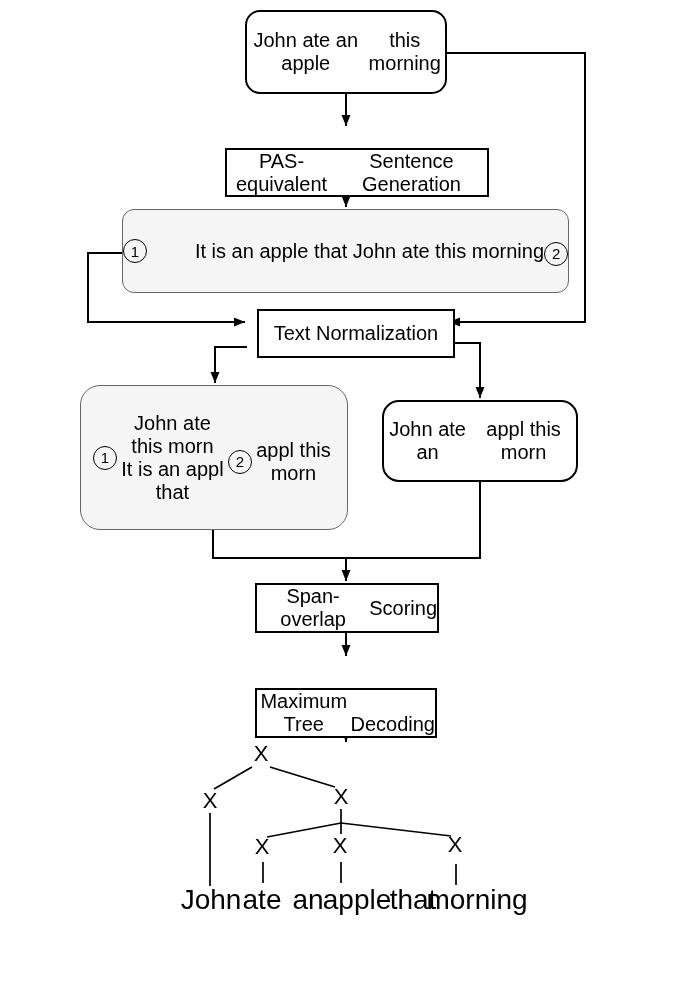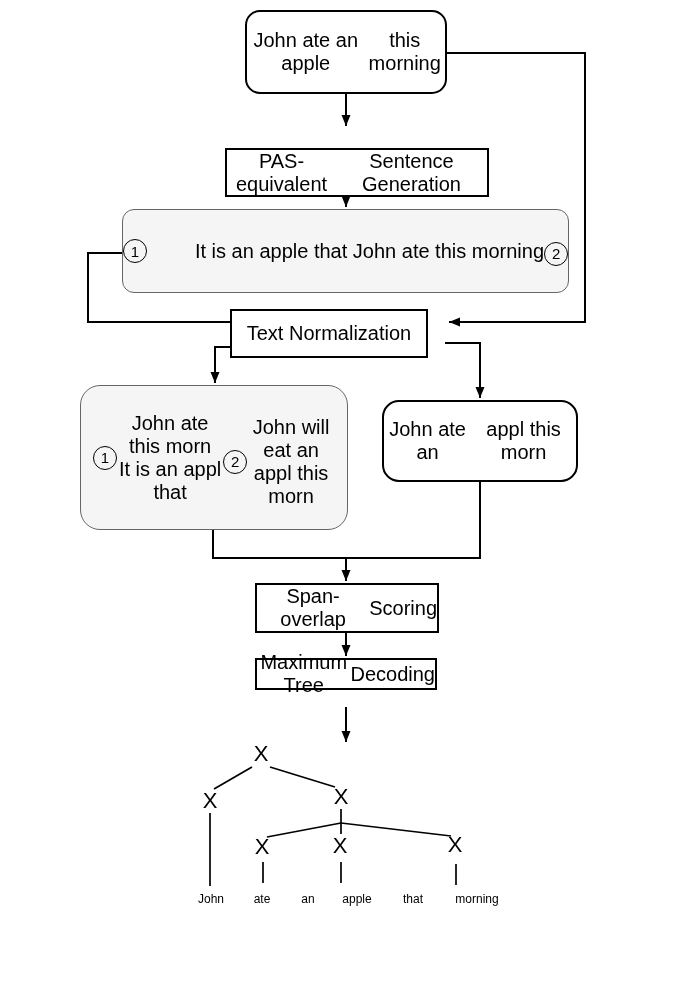--- a/index.html
+++ b/index.html
@@ -47,21 +47,21 @@
   .row-text { white-space: nowrap; margin-left: 46px; }
   .row-lines { flex: 1 1 auto; text-align: center; }
   .tree-x {
     position: absolute; z-index: 2;
     transform: translate(-50%, -50%);
     font-size: 22px; line-height: 22px; color: #000;
   }
   .leaf-word {
     position: absolute; z-index: 2; top: 888px;
     transform: translateX(-50%);
-    font-size: 12px; line-height: 23px; color: #000;
+    font-size: 28px; line-height: 23px; color: #000;
     white-space: nowrap;
   }
 </style>
 </head>
 <body>
 
 <div class="canvas">
 
   <svg class="wires" width="684" height="990" viewBox="0 0 684 990">
     <defs>
@@ -115,52 +115,51 @@
   <div class="node gray" style="left:122px; top:209px; width:447px; height:84px; border-radius:12px; padding:4px 8px;">
     <div class="num-row" style="gap:2px;">
       <span class="circ">1</span>
       <span class="row-text">It is an apple that John ate this morning</span>
     </div>
     <div class="num-row" style="gap:30px; margin-top:5px;">
       <span class="circ">2</span>
     </div>
   </div>
 
-  <div class="node" style="left:230px; top:309px; width:198px; height:49px;">
+  <div class="node" style="left:257px; top:309px; width:198px; height:49px;">
     <div>Text Normalization</div>
   </div>
 
   <div class="node gray" style="left:80px; top:385px; width:268px; height:145px; border-radius:20px; padding:6px 12px;">
     <div class="num-row">
       <span class="circ">1</span>
       <span class="row-lines">
         <div>John ate this morn</div>
         <div>It is an appl that</div>
       </span>
     </div>
     <div class="num-row" style="margin-top:8px;">
       <span class="circ">2</span>
       <span class="row-lines">
-        <div>John will eat an</div>
         <div>appl this morn</div>
       </span>
     </div>
   </div>
 
   <div class="node rounded" style="left:382px; top:400px; width:196px; height:82px; border-radius:17px;">
     <div>John ate an</div>
     <div>appl this morn</div>
   </div>
 
   <div class="node" style="left:255px; top:583px; width:184px; height:50px;">
     <div>Span-overlap</div>
     <div>Scoring</div>
   </div>
 
-  <div class="node" style="left:255px; top:658px; width:182px; height:32px;">
+  <div class="node" style="left:255px; top:688px; width:182px; height:50px;align-items:flex-end;">
     <div>Maximum Tree</div>
     <div>Decoding</div>
   </div>
 
   <div class="tree-x" style="left:261px; top:754px;">X</div>
   <div class="tree-x" style="left:210px; top:801px;">X</div>
   <div class="tree-x" style="left:341px; top:797px;">X</div>
   <div class="tree-x" style="left:262px; top:847px;">X</div>
   <div class="tree-x" style="left:340px; top:846px;">X</div>
   <div class="tree-x" style="left:455px; top:845px;">X</div>

